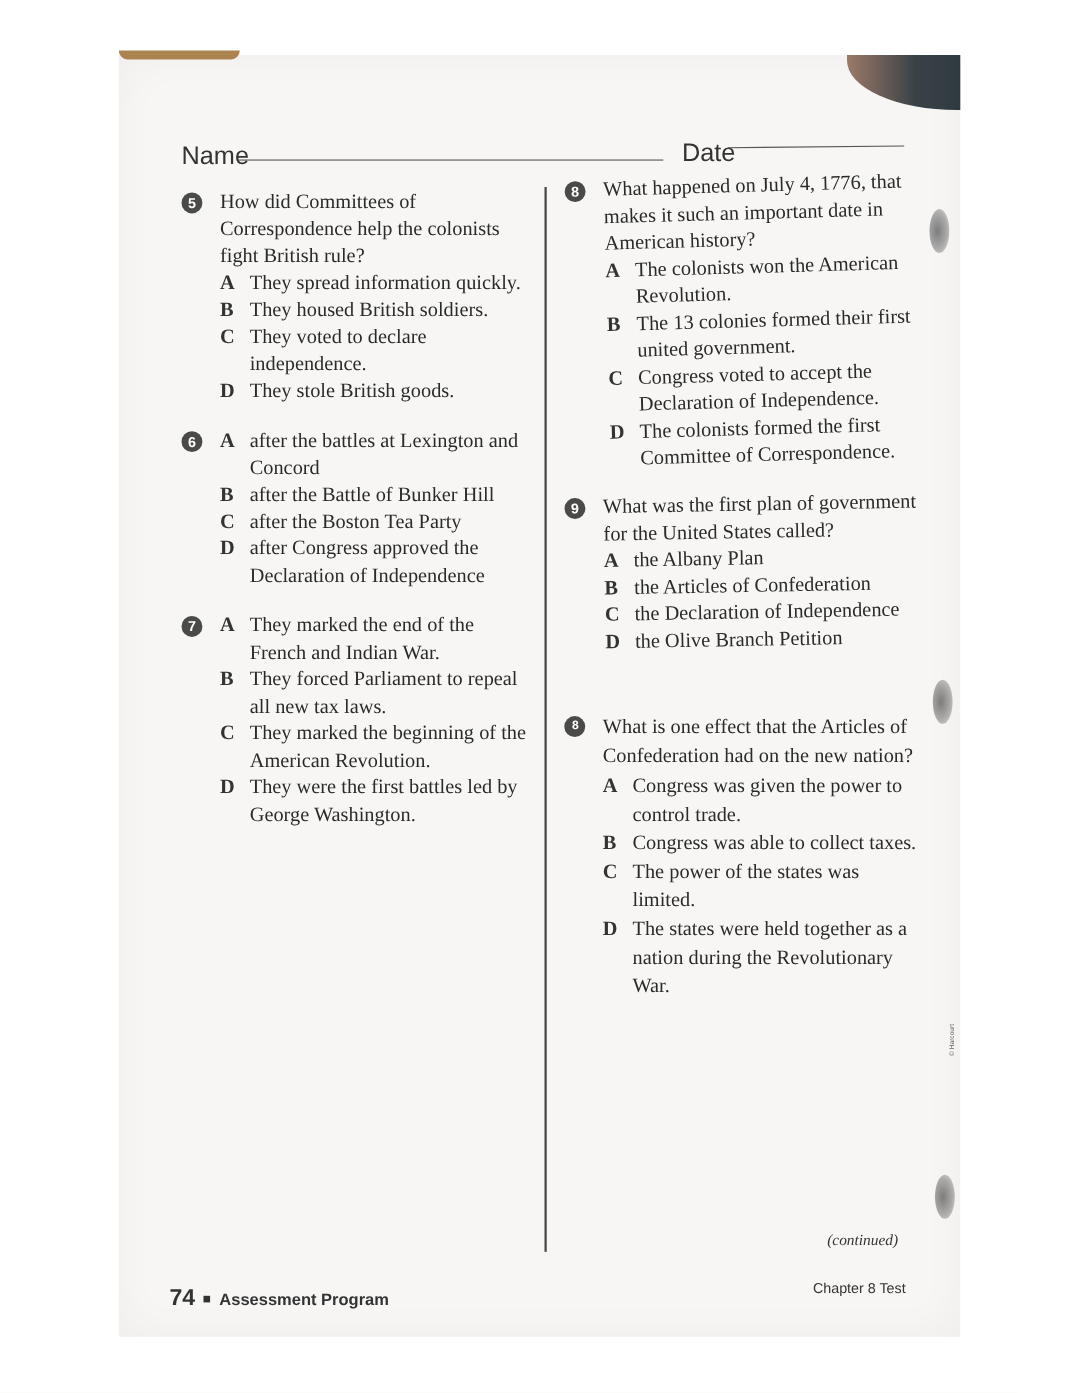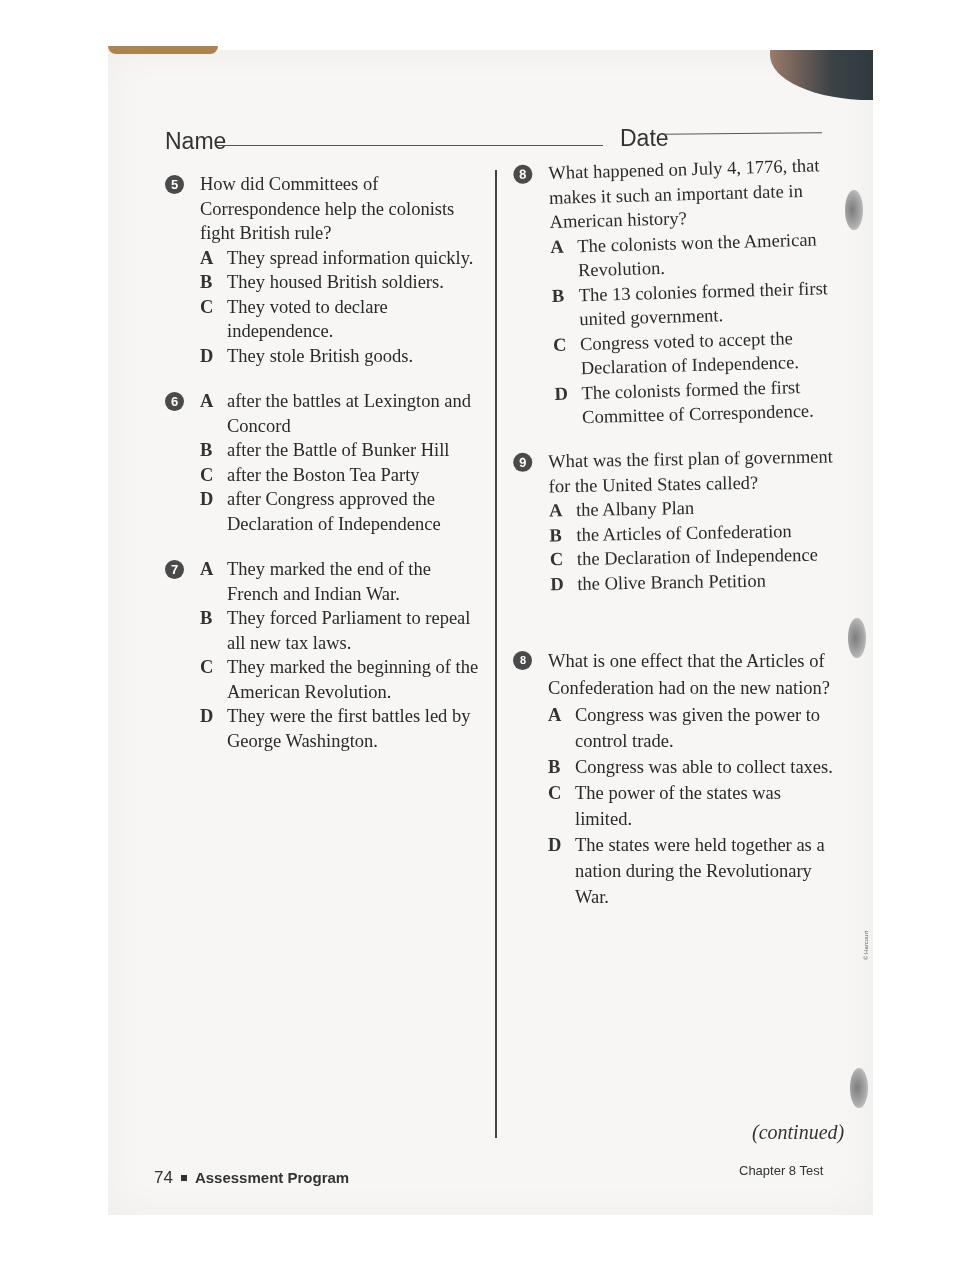--- a/index.html
+++ b/index.html
@@ -49,26 +49,26 @@
   .qnum.wide { font-size:11px; letter-spacing:-1px; }
   .qtext {
     margin-left:35px; font-size:18.5px; line-height:24.5px; color:#2a2a2a;
   }
   .options { margin-left:35px; margin-top:0px; }
   .option { display:flex; font-size:18.5px; line-height:24.5px; color:#2a2a2a; margin-bottom:0px; }
   .option .letter { width:27px; flex:none; font-weight:bold; color:#333; }
   .option .otext { flex:1; }
 
   .continued {
-    position:absolute; left:752px; top:1121px; font-style:italic; font-size:20px; color:#333;
+    position:absolute; left:752px; top:1121px; font-style:italic; font-size:14px; color:#333;
   }
   .footer-left {
     position:absolute; left:154px; top:1168px; font-family:"Liberation Sans", sans-serif; font-size:15px; color:#333;
   }
-  .footer-left .pagenum { font-size:17px; font-weight:normal; }
+  .footer-left .pagenum { font-size:21px; font-weight:bold; }
   .footer-left .bullet { display:inline-block; width:6px; height:6px; background:#333; margin:0 8px 3px 8px; vertical-align:middle; }
   .footer-left .program { font-weight:bold; }
   .footer-right {
     position:absolute; left:739px; top:1163px; font-family:"Liberation Sans", sans-serif; font-size:13px; color:#333;
   }
   .copyright {
     position:absolute; left:863px; top:960px; font-family:"Liberation Sans", sans-serif; font-size:6px; color:#666;
     transform:rotate(-90deg); transform-origin:0 0; white-space:nowrap;
   }
   .hole {

